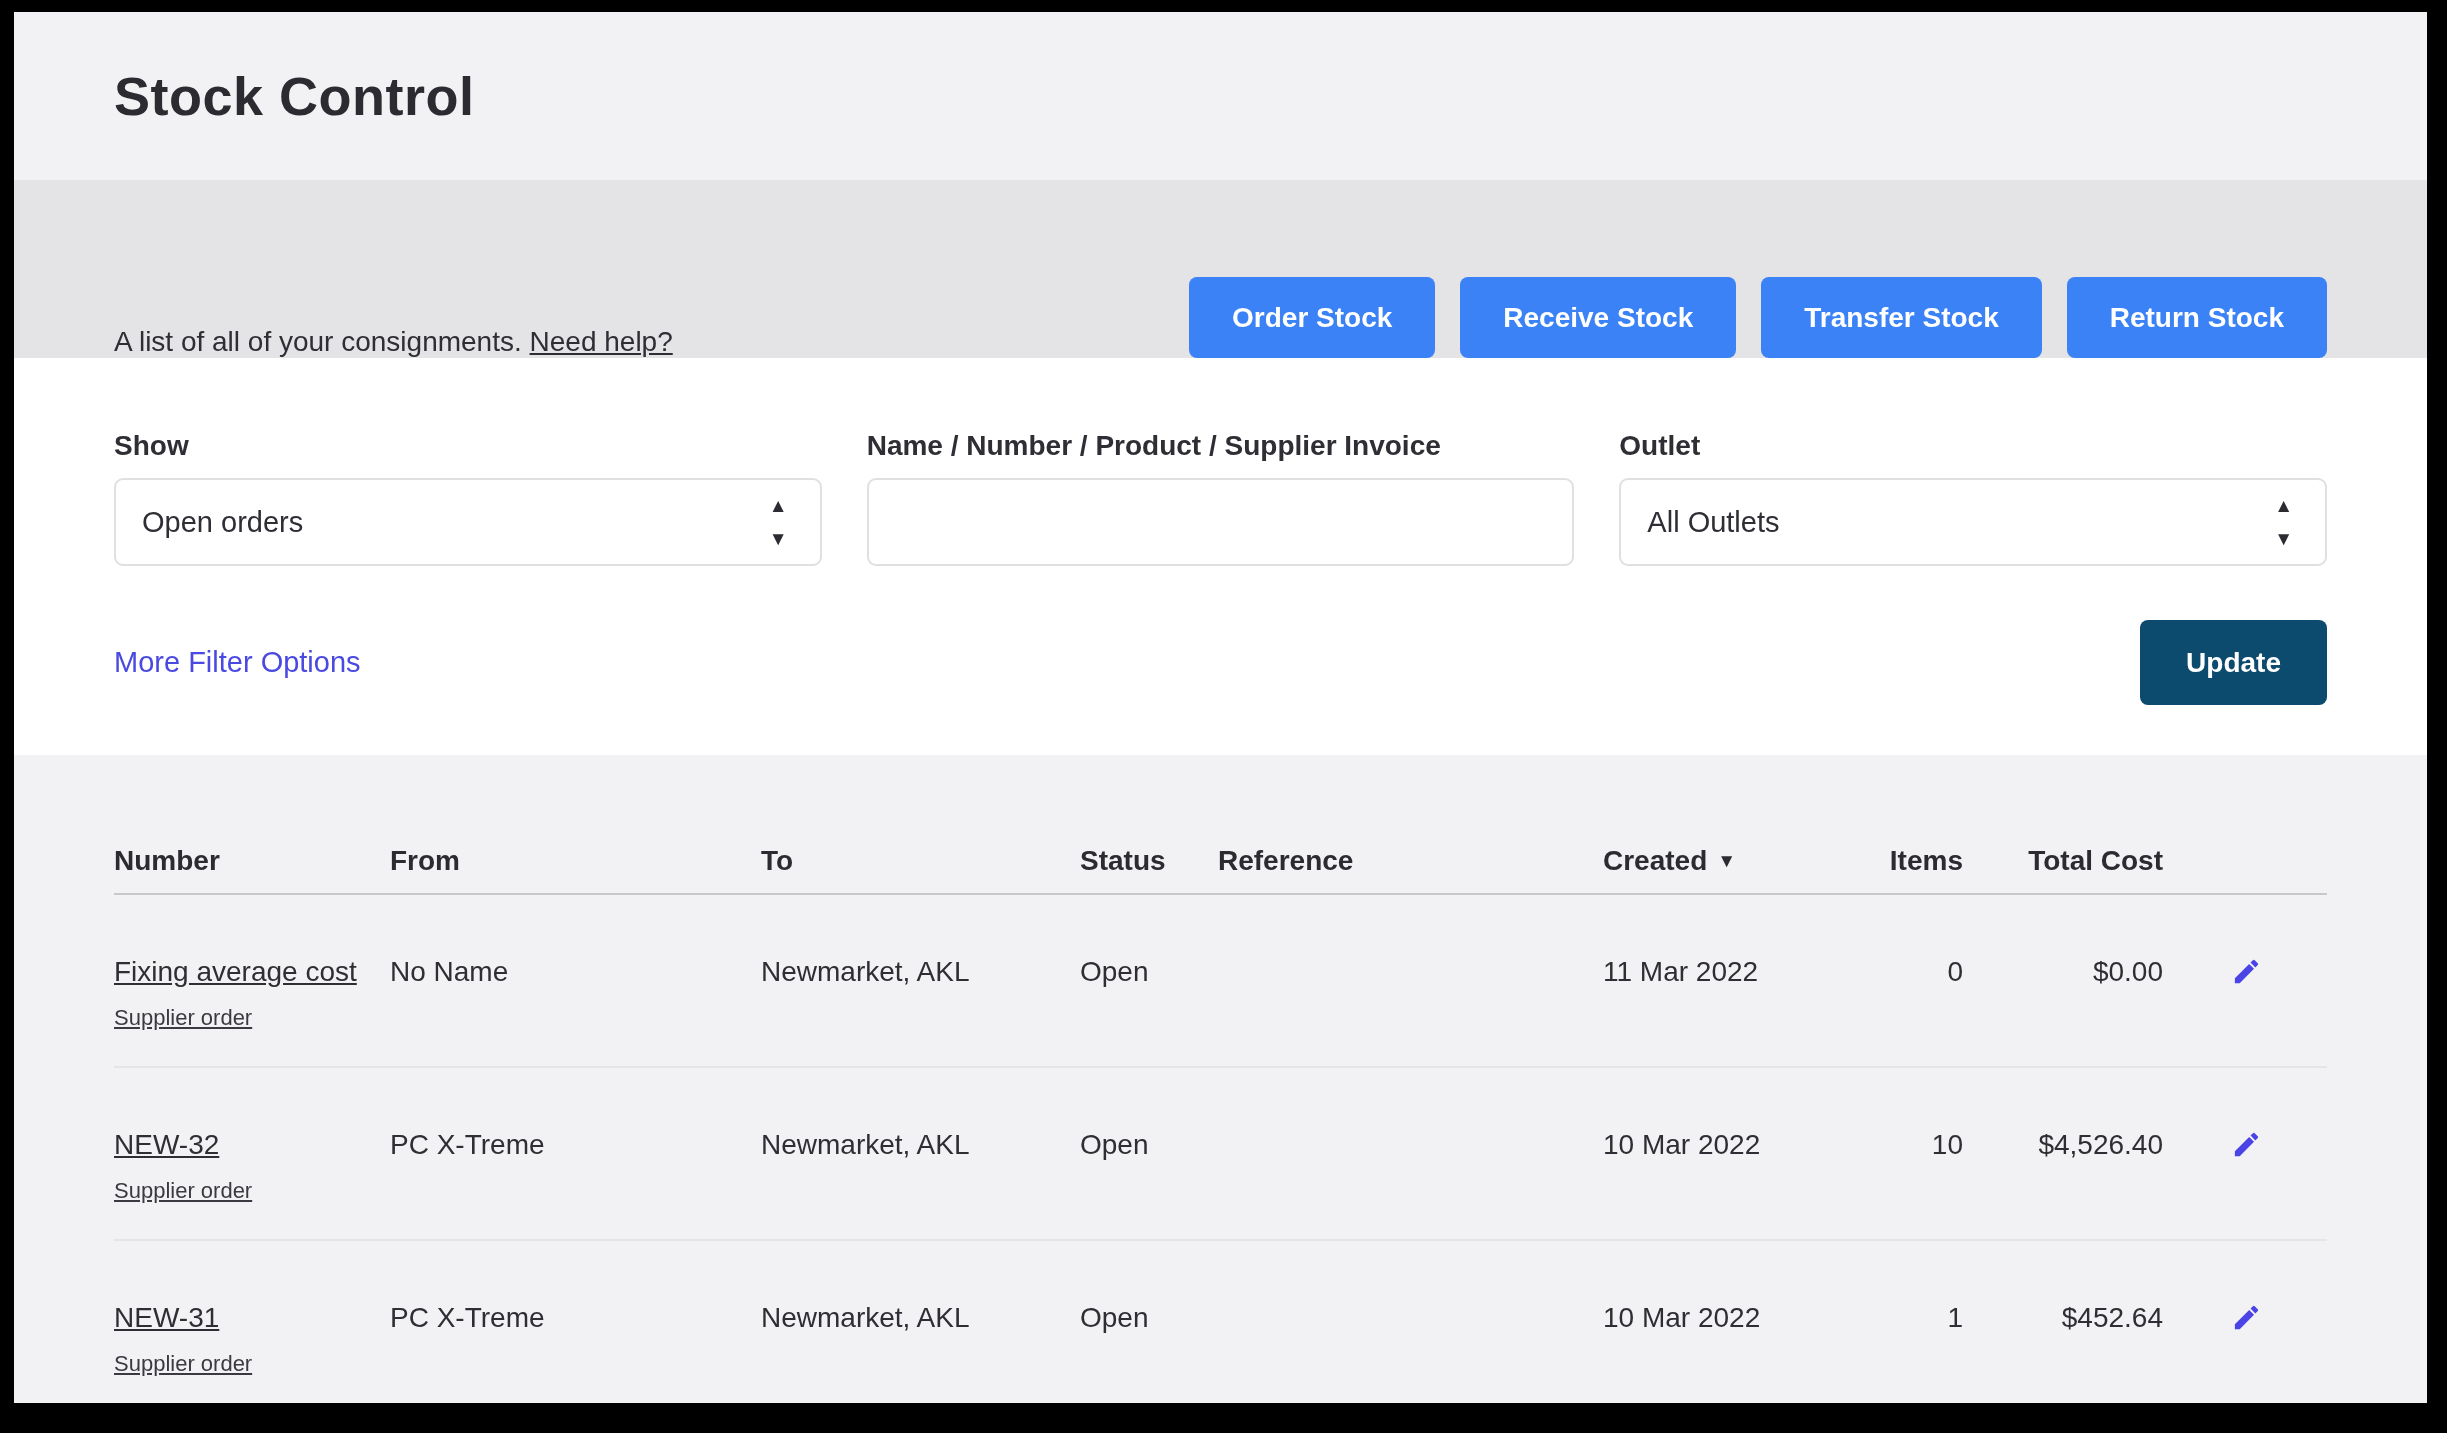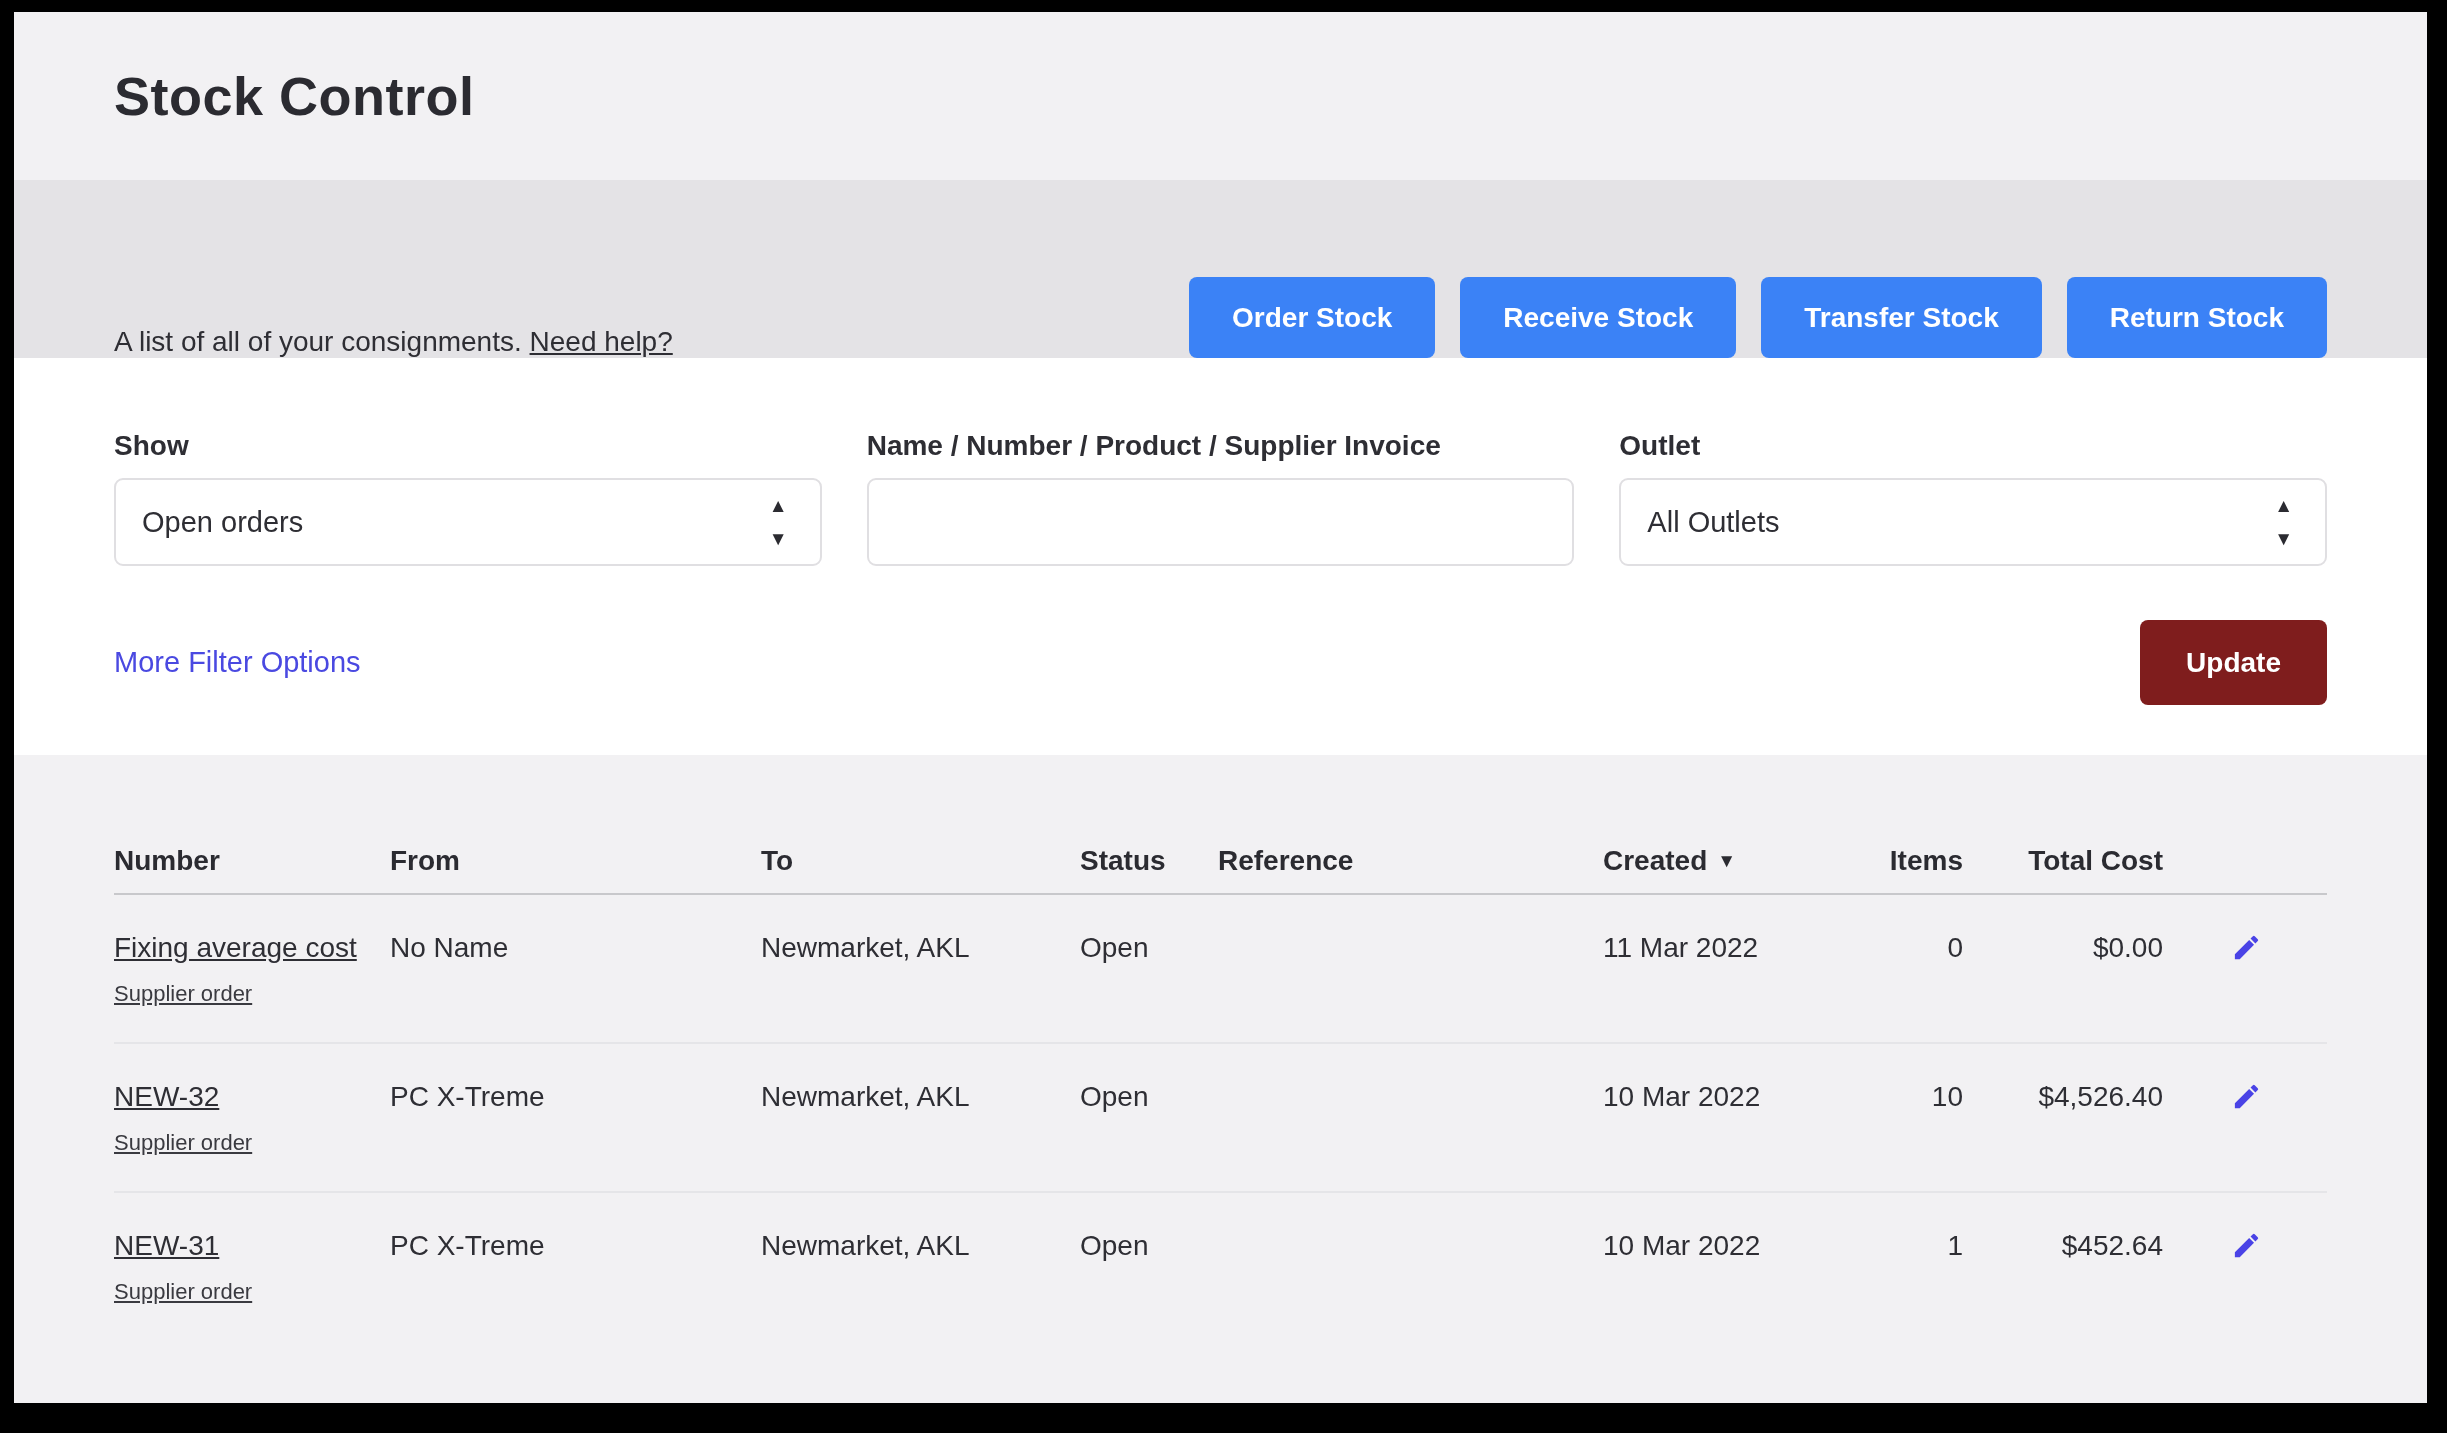--- a/index.html
+++ b/index.html
@@ -111,21 +111,21 @@
     display: flex; align-items: center; justify-content: space-between;
     margin-top: 54px;
   }
   .more-link {
     font-size: 29px;
     color: #4a49e1;
     text-decoration: none;
     cursor: pointer;
   }
   .btn-update {
-    background: #7f1d1d;
+    background: #0c4a6e;
     color: #fff;
     border: none;
     border-radius: 8px;
     height: 85px;
     padding: 0 46px;
     font-family: inherit;
     font-size: 28px;
     font-weight: 700;
     cursor: pointer;
   }
@@ -143,21 +143,21 @@
     padding: 90px 0 16px;
     border-bottom: 2px solid #c8c8cb;
     font-size: 28px;
     font-weight: 700;
     color: #2b2b31;
   }
   .t-head .num, .t-row .num { text-align: right; }
   .th-created { cursor: pointer; }
   .sort-icon { font-size: 19px; display: inline-block; margin-left: 10px; transform: translateY(-3px); }
   .t-row {
-    padding: 32px 0 30px;
+    padding: 56px 0 30px;
     border-bottom: 2px solid #e5e5e8;
     font-size: 28px;
     color: #2e2e34;
     line-height: 41px;
   }
   .t-row:last-child { border-bottom: none; }
   .cell-number a.order-link {
     color: #2e2e34;
     text-decoration: underline;
     cursor: pointer;

